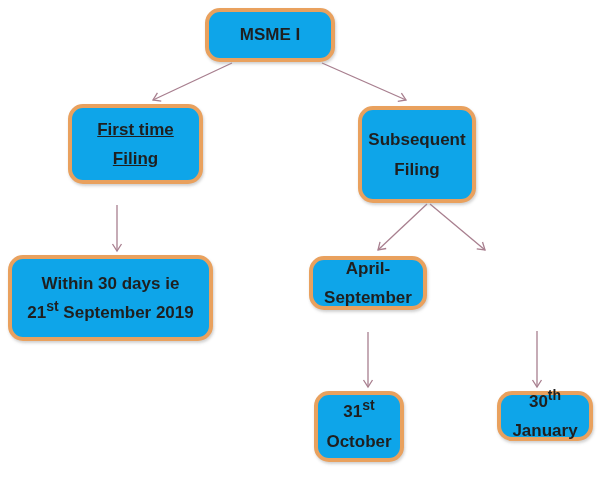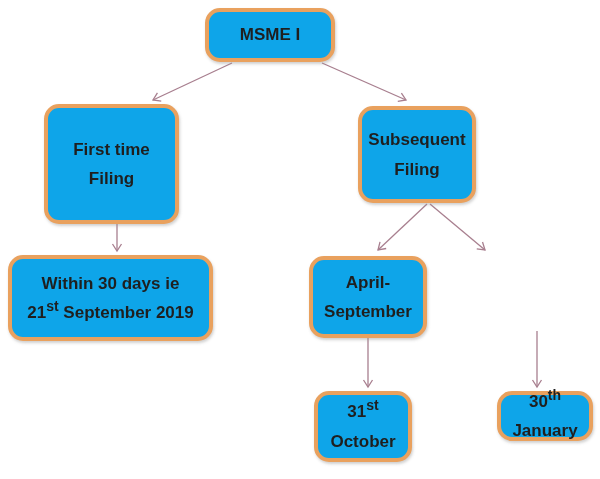--- a/index.html
+++ b/index.html
@@ -68,42 +68,42 @@
     <line x1="427" y1="204" x2="378" y2="250" stroke="#a87f8f" stroke-width="1.3" marker-end="url(#openArrow)"></line>
     <line x1="430" y1="204" x2="485" y2="250" stroke="#a87f8f" stroke-width="1.3" marker-end="url(#openArrow)"></line>
     <line x1="368" y1="332" x2="368" y2="387" stroke="#a87f8f" stroke-width="1.3" marker-end="url(#openArrow)"></line>
     <line x1="537" y1="331" x2="537" y2="387" stroke="#a87f8f" stroke-width="1.3" marker-end="url(#openArrow)"></line>
   </svg>
 
   <div class="node" style="left:205px; top:8px; width:130px; height:54px;">
     <span class="line">MSME I</span>
   </div>
 
-  <div class="node" style="left:44px; top:104px; width:135px; height:120px;">
+  <div class="node" style="left:68px; top:104px; width:135px; height:80px;text-decoration:underline;">
     <span class="line">First time</span>
     <span class="line">Filing</span>
   </div>
 
   <div class="node" style="left:358px; top:106px; width:118px; height:97px;">
     <span class="line">Subsequent</span>
     <span class="line">Filing</span>
   </div>
 
   <div class="node" style="left:8px; top:255px; width:205px; height:86px;">
     <span class="line">Within 30 days ie</span>
     <span class="line"><span>21</span><sup>st</sup><span> September 2019</span></span>
   </div>
 
-  <div class="node" style="left:309px; top:256px; width:118px; height:82px;">
+  <div class="node" style="left:309px; top:256px; width:118px; height:54px;">
     <span class="line">April-</span>
     <span class="line">September</span>
   </div>
 
 
-  <div class="node" style="left:314px; top:391px; width:98px; height:71px;">
+  <div class="node" style="left:314px; top:391px; width:90px; height:71px;">
     <span class="line"><span>31</span><sup>st</sup></span>
     <span class="line">October</span>
   </div>
 
   <div class="node" style="left:497px; top:391px; width:96px; height:50px;">
     <span class="line"><span>30</span><sup>th</sup></span>
     <span class="line">January</span>
   </div>
 
 </div>

